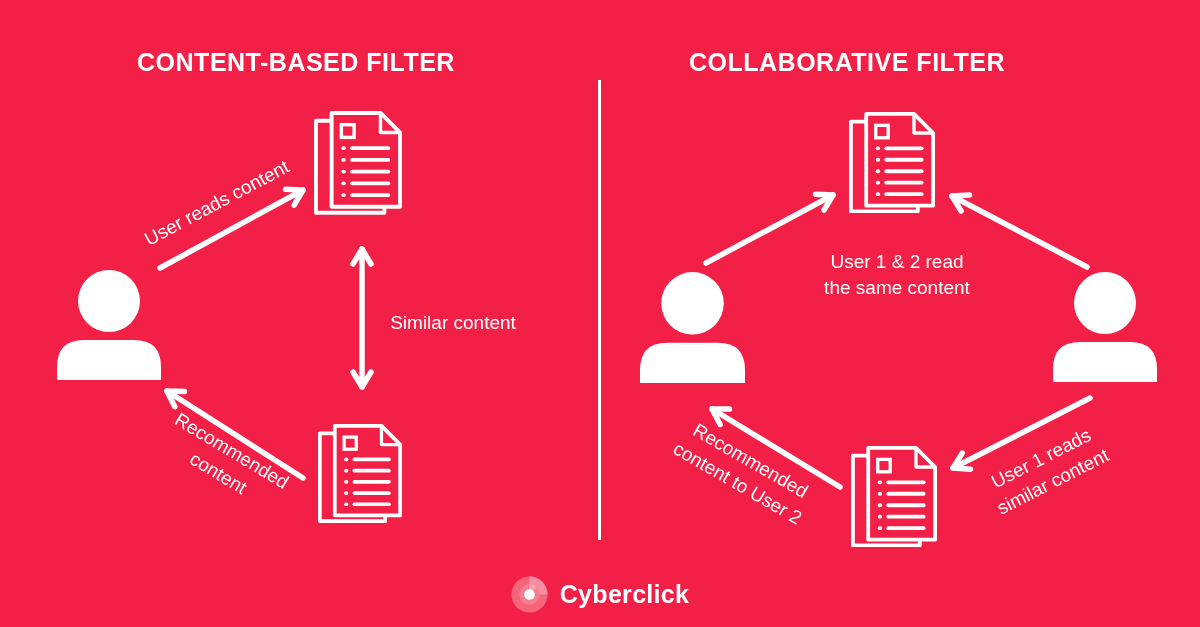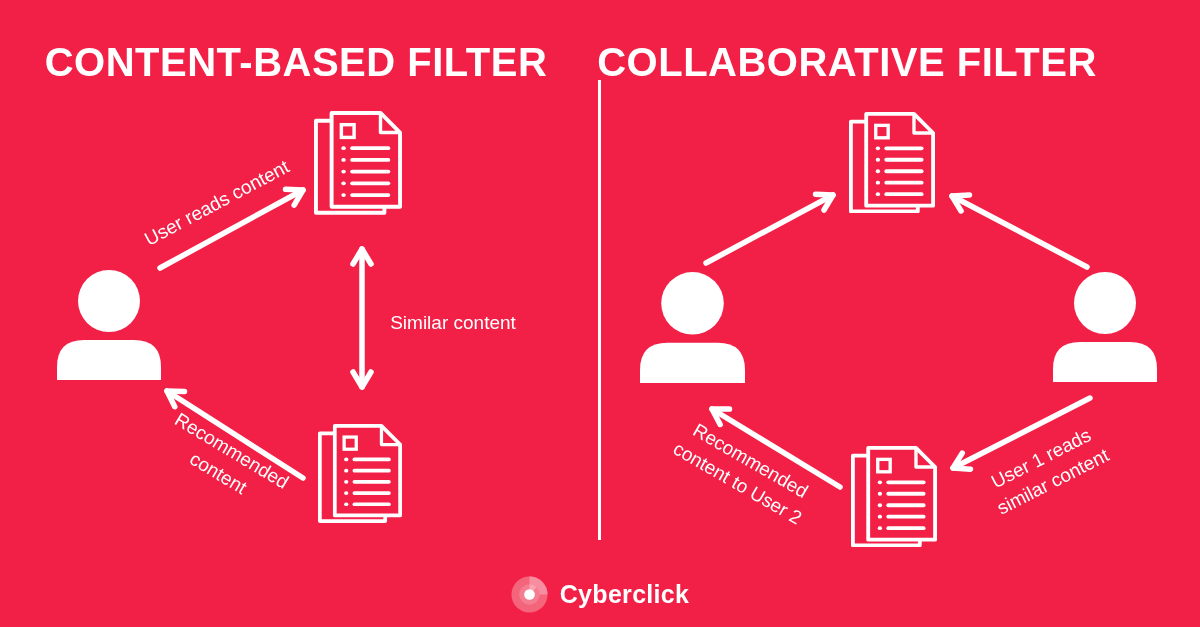--- a/index.html
+++ b/index.html
@@ -7,21 +7,21 @@
     position:relative;
     width:1200px;height:627px;
     background:#f22047;
     overflow:hidden;
     font-family:"Liberation Sans", sans-serif;
     color:#fff;
   }
   .title{
     position:absolute;
     transform:translate(-50%,-50%);
-    font-size:40px;
+    font-size:25px;
     font-weight:bold;
     letter-spacing:0.5px;
     white-space:nowrap;
   }
   .label{
     position:absolute;
     transform-origin:center center;
     font-size:19px;
     line-height:1.35;
     text-align:center;
@@ -174,20 +174,24 @@
 
   <div class="label" style="left:453px;top:323px;transform:translate(-50%,-50%);">
     <span>Similar content</span>
   </div>
 
   <div class="label" style="left:225px;top:462px;transform:translate(-50%,-50%) rotate(31deg);">
     <span>Recommended</span>
     <span>content</span>
   </div>
 
+  <div class="label" style="left:897px;top:275px;transform:translate(-50%,-50%);">
+    <span>User 1 &amp; 2 read</span>
+    <span>the same content</span>
+  </div>
 
   <div class="label" style="left:744px;top:472px;transform:translate(-50%,-50%) rotate(30deg);">
     <span>Recommended</span>
     <span>content to User 2</span>
   </div>
 
   <div class="label" style="left:1047px;top:470px;transform:translate(-50%,-50%) rotate(-27deg);">
     <span>User 1 reads</span>
     <span>similar content</span>
   </div>

